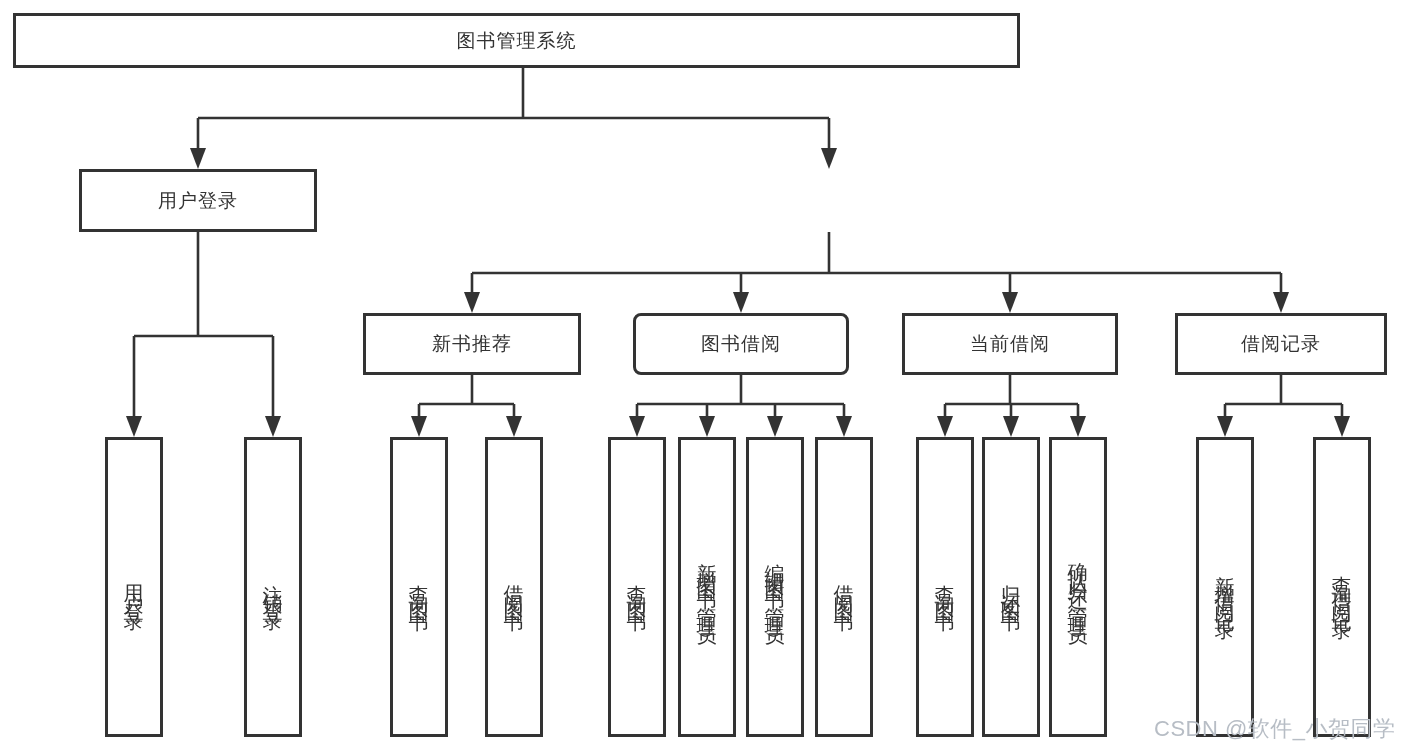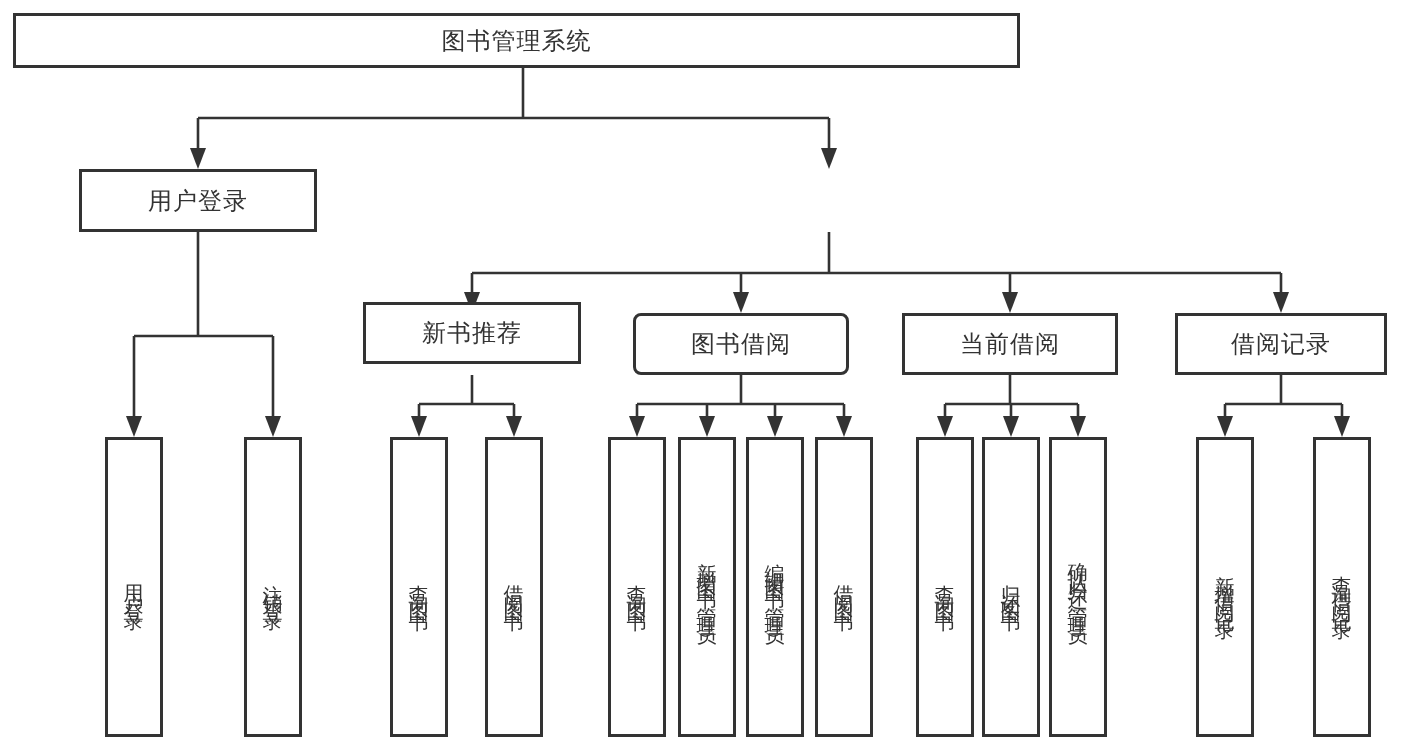--- a/index.html
+++ b/index.html
@@ -12,37 +12,37 @@
   }
   .wires{position:absolute;left:0;top:0;width:1405px;height:747px;}
   .box{
     position:absolute;
     background:#ffffff;
     border:3px solid #333333;
     box-sizing:border-box;
     display:flex;align-items:center;justify-content:center;
     color:#333333;
   }
-  .h-label{font-size:24px;letter-spacing:1px;color:#333333;white-space:nowrap;}
+  .h-label{font-size:19px;letter-spacing:1px;color:#333333;white-space:nowrap;}
   .v-label{
     writing-mode:vertical-rl;
     text-orientation:mixed;
     font-size:20px;
     letter-spacing:9px;
     line-height:1;
     color:#333333;
     white-space:nowrap;
   }
   
   .n-root{left:13px;top:13px;width:1007px;height:55px;}
   
   .n-user-login{left:79px;top:169px;width:238px;height:63px;}
   .n-book-mgmt{left:713px;top:169px;width:232px;height:63px;}
   
-  .n-new-book{left:363px;top:302px;width:218px;height:62px;}
+  .n-new-book{left:363px;top:313px;width:218px;height:62px;}
   .n-book-borrow{left:633px;top:313px;width:216px;height:62px;border-radius:8px;}
   .n-current{left:902px;top:313px;width:216px;height:62px;}
   .n-records{left:1175px;top:313px;width:212px;height:62px;}
   
   .leaf{width:58px;height:300px;top:437px;}
   .l-ul-0{left:105px;} .l-ul-1{left:244px;}
   .l-nb-0{left:390px;} .l-nb-1{left:485px;}
   .l-bb-0{left:608px;} .l-bb-1{left:678px;} .l-bb-2{left:746px;} .l-bb-3{left:815px;}
   .l-cb-0{left:916px;} .l-cb-1{left:982px;} .l-cb-2{left:1049px;}
   .l-br-0{left:1196px;} .l-br-1{left:1313px;}
@@ -156,14 +156,15 @@
     <span class="v-label">确认归还（管理员）</span>
   </div>
 
   <div class="box leaf l-br-0">
     <span class="v-label">新增借阅记录</span>
   </div>
   <div class="box leaf l-br-1">
     <span class="v-label">查询借阅记录</span>
   </div>
 
+  <div class="watermark">CSDN @软件_小贺同学</div>
 
 </div>
 
 </body></html>

